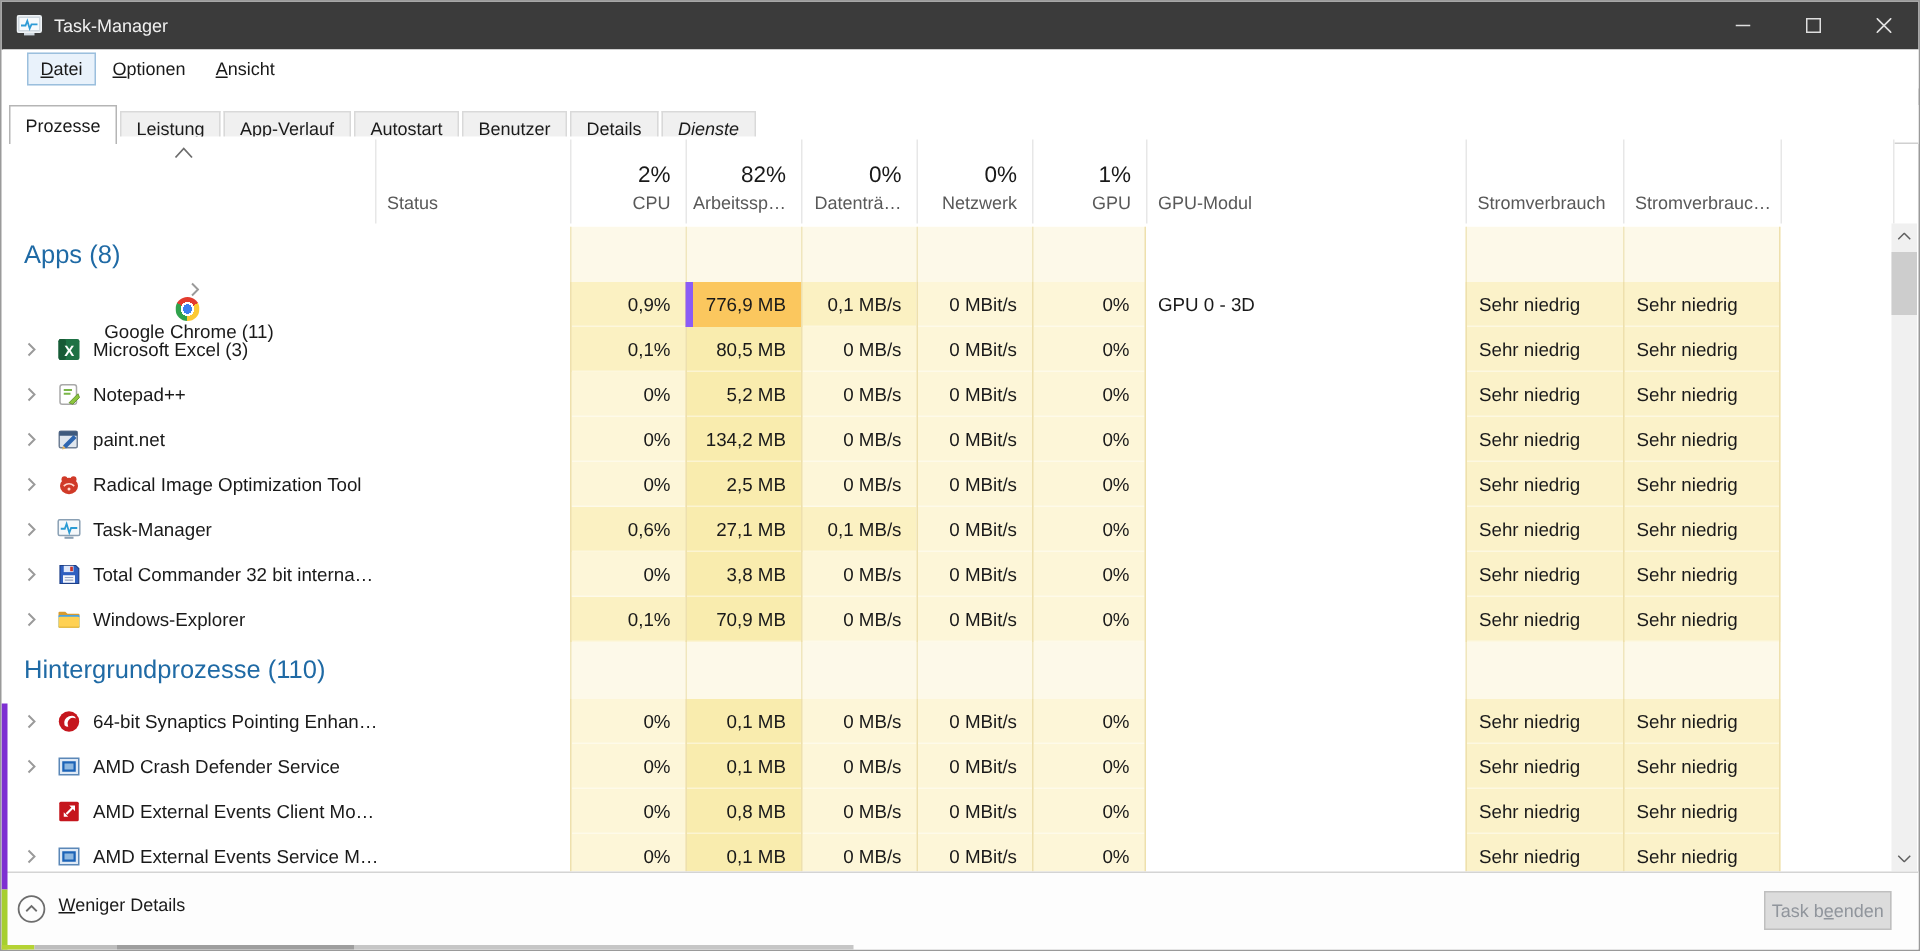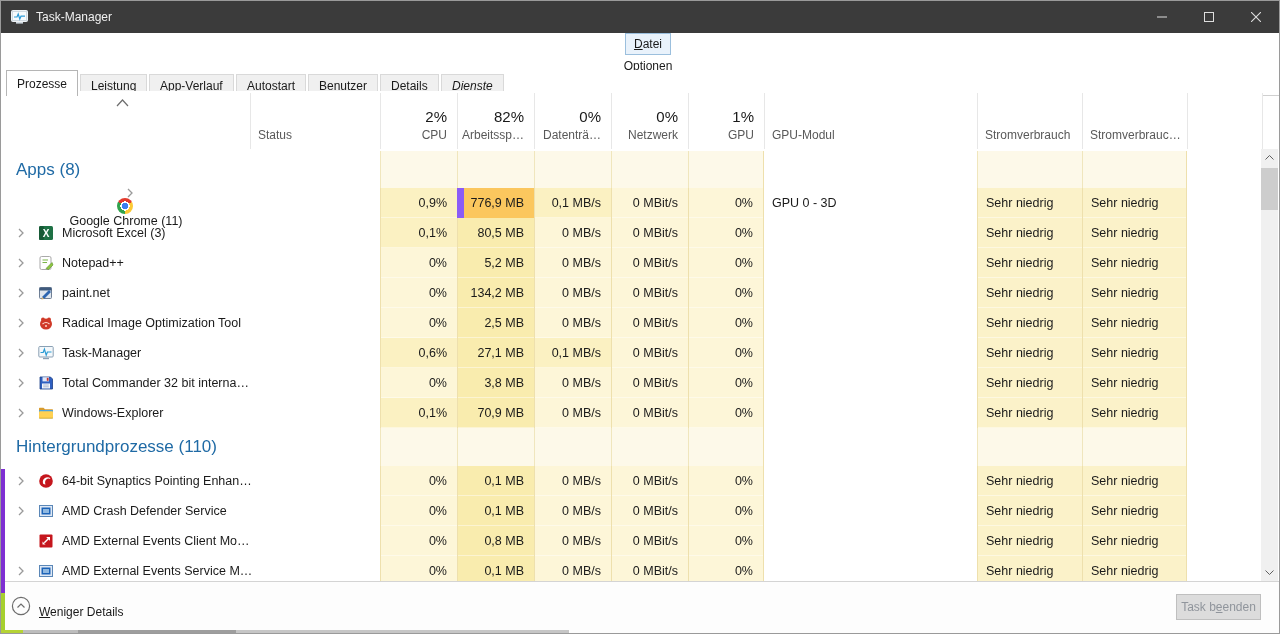--- a/index.html
+++ b/index.html
@@ -11,21 +11,21 @@
   
   #titlebar { position:absolute; left:0; top:0; width:100%; height:32px;
     background:var(--titlebar-bg,#3b3b3b); display:flex; align-items:center; }
   #titlebar .app-icon { margin:0 8px 0 10px; width:17px; height:15px; }
   #titlebar .title { color:#f0f0f0; font-size:12px; }
   .win-controls { position:absolute; right:0; top:0; height:32px; display:flex; }
   .win-btn { width:47px; height:32px; display:flex; align-items:center; justify-content:center; }
 
   
   #menubar { position:absolute; left:1px; top:32px; width:1278px; height:26px;
-    background:#fff; display:flex; align-items:center; padding-left:16px; font-size:12px; color:#1a1a1a;flex-direction:column; }
+    background:#fff; display:flex; align-items:center; padding-left:16px; font-size:12px; color:#1a1a1a; }
   .menu-item { padding:4px 9px; margin-right:2px; }
   .menu-item.focused { background:#e9f2fb; border:1px solid #9bbfdd; padding:3px 8px; }
   .mn { text-decoration:underline; }
 
   
   #tabstrip { position:absolute; left:1px; top:58px; width:1278px; height:26px; background:#fff;margin-top:11px; }
   #tabstrip .baseline { position:absolute; left:0; bottom:0; width:100%; height:1px; background:#d0d0d0; }
   .tab { position:absolute; bottom:0; height:22px; background:#f0f0f0; border:1px solid #d9d9d9;
     border-bottom:none; font-size:12px; color:#1a1a1a; display:flex; align-items:center;
     padding:0 10px; white-space:nowrap; }
@@ -46,42 +46,42 @@
   .row { position:relative; width:1261px; }
   .cell { position:absolute; top:0; height:100%; font-size:12.5px; color:#1a1a1a;
     display:flex; align-items:center; }
   .cell.num { justify-content:flex-end; padding-right:10px; }
   .cell.ltext { justify-content:flex-start; padding-left:8px; }
   .lv0 { background:var(--h0,#fdf6d8); }
   .lv1 { background:var(--h1,#fbf1c2); }
   .lv2 { background:var(--h2,#f9ecae); }
   .lv4 { background:var(--h4,#fbc75e); }
   .lv0,.lv1,.lv2 { border-left:1px solid var(--hb,#eee0ad); box-shadow:inset 0 -1px 0 rgba(255,255,255,.45); }
-  .lv4 { border-left:7px solid #8b5cf6; }
+  .lv4 { border-left:5px solid #8b5cf6; }
   .pcell { background:var(--hp,#fbf2c9); border-left:1px solid var(--hb,#eee0ad);
     box-shadow:inset 0 -1px 0 rgba(255,255,255,.45); }
   .bR { border-right:1px solid var(--hb,#eee0ad); }
   .ghcell { background:var(--hg,#fdf9e9); border-left:1px solid #f0e6bd; }
   .group-label { position:absolute; left:14px; top:50%; transform:translateY(-50%);
     font-size:17px; color:var(--accent,#1f6aa5); white-space:nowrap; }
   .namecell { position:absolute; left:0; top:0; height:100%; display:flex; align-items:center; }
   .chev { width:22px; display:flex; justify-content:center; margin-left:8px; flex:none; }
   .chev.empty { visibility:hidden; }
   .proc-icon { width:16px; height:16px; margin-left:6px; margin-right:8px; flex:none; position:relative; }
   .proc-name { font-size:12.5px; color:#1a1a1a; white-space:nowrap; }
 
   
   #vscroll { position:absolute; right:1px; top:148px; width:17px; height:432px; background:#f0f0f0; }
   #vscroll .arrow { position:absolute; left:0; width:17px; height:17px; display:flex; align-items:center; justify-content:center; }
   #vscroll .thumb { position:absolute; left:0; top:19px; width:17px; height:42px; background:#cdcdcd; }
 
   
   #footer { position:absolute; left:1px; top:580px; width:1278px; height:53px; background:#fdfdfd;
     border-top:1px solid #d4d4d4; }
-  #less-details { position:absolute; left:9px; top:14px; display:flex; align-items:flex-end; font-size:12px; color:#1a1a1a; }
+  #less-details { position:absolute; left:9px; top:14px; display:flex; align-items:flex-start; font-size:12px; color:#1a1a1a; }
   #less-details .circ { margin-right:8px; }
   #end-task { position:absolute; right:19px; top:12px; width:85px; height:26px;
     background:#dcdcdc; border:1px solid #bfbfbf; color:#90959c; font-size:12px;
     display:flex; align-items:center; justify-content:center; }
 
   
   .art { position:absolute; z-index:5; }
 </style>
 </head>
 <body>

